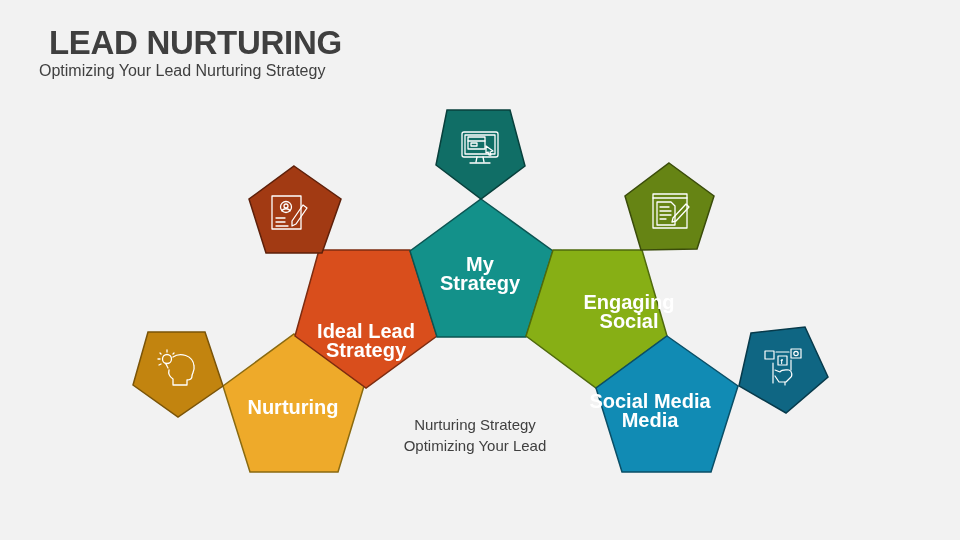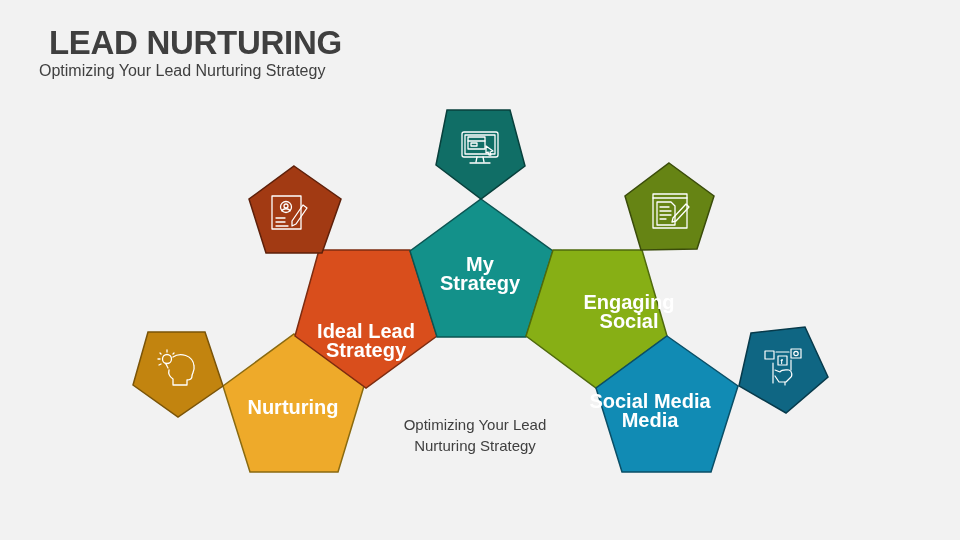--- a/index.html
+++ b/index.html
@@ -103,15 +103,15 @@
 <div class="label" style="left:597px;top:312px;margin-left:32px;">
   <div>Engaging</div>
   <div>Social</div>
 </div>
 <div class="label" style="left:650px;top:411px;">
   <div>Social Media</div>
   <div>Media</div>
 </div>
 
 <div class="center-text">
+  <div>Nurturing Strategy</div>
   <div>Optimizing Your Lead</div>
-  <div>Nurturing Strategy</div>
 </div>
 
 </body></html>

